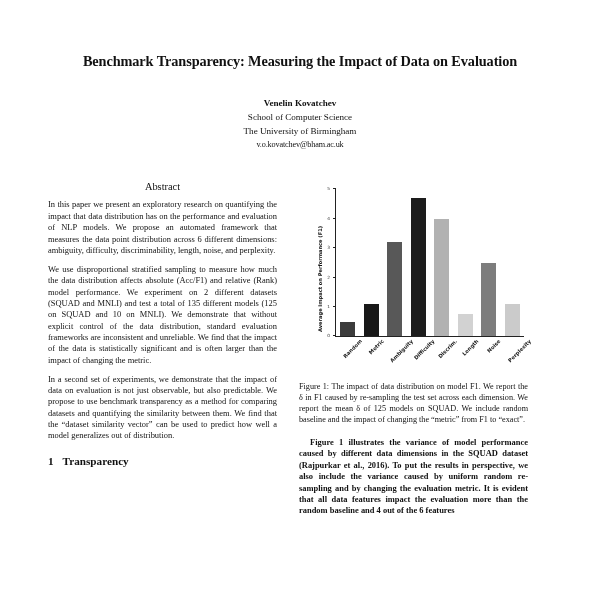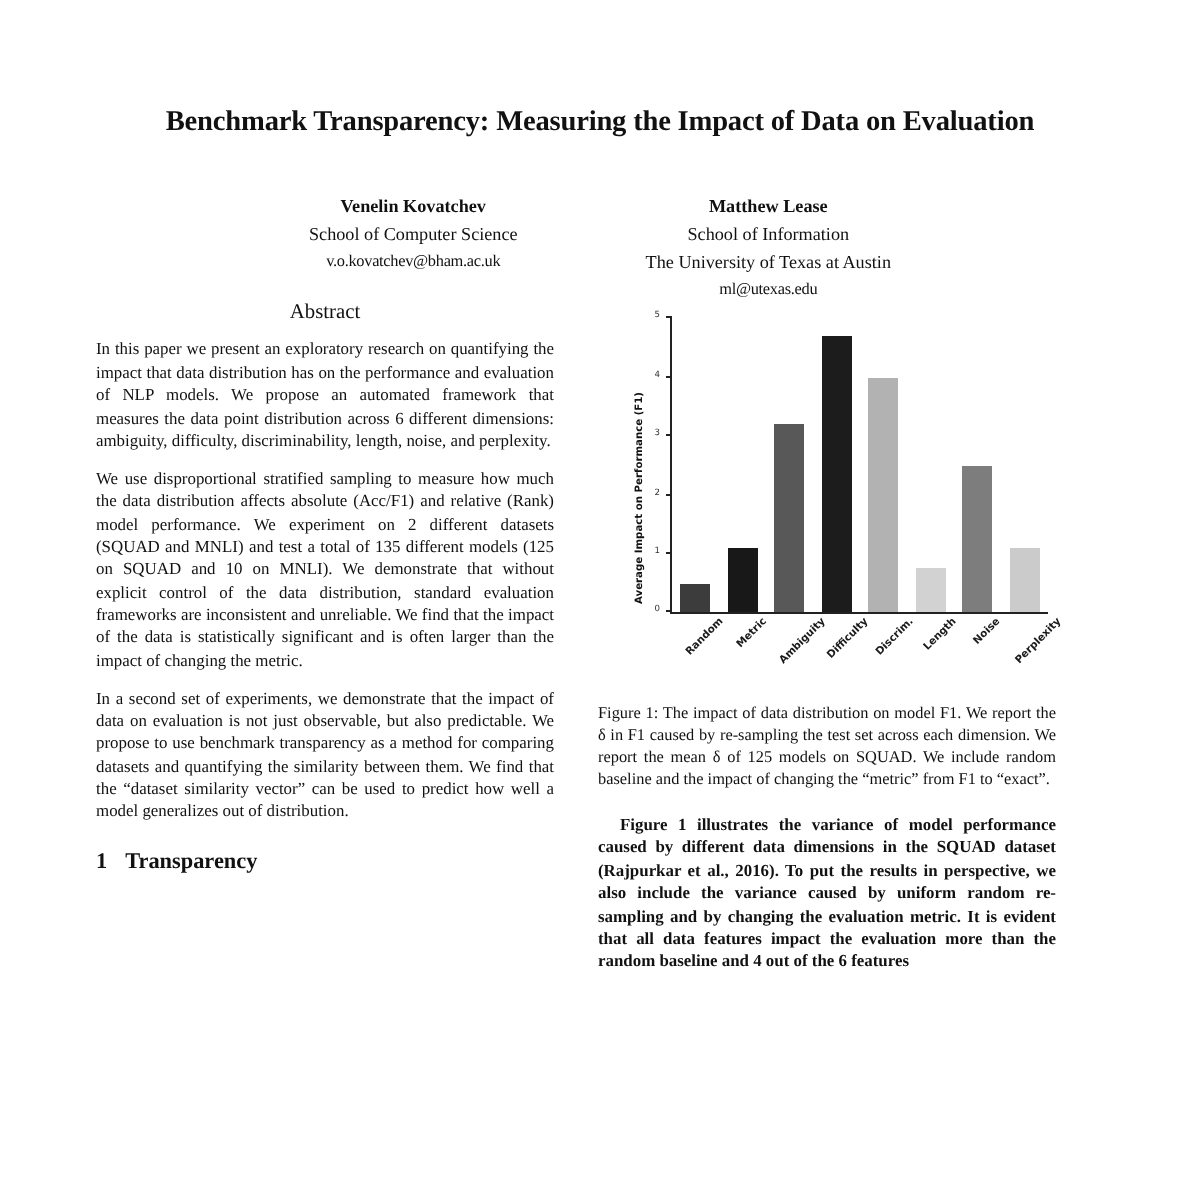--- a/index.html
+++ b/index.html
@@ -24,20 +24,21 @@
     font-weight: bold;
     text-align: center;
     line-height: 1.3;
     letter-spacing: -0.1px;
     margin: 0 0 26px 0;
   }
   .authors {
     display: flex;
     justify-content: center;
     gap: 64px;
+    margin-bottom: 30px;
   }
   .author {
     text-align: center;
     font-size: 9.1px;
     line-height: 1.52;
   }
   .author .name {
     font-weight: bold;
     margin-bottom: 1px;
   }
@@ -185,27 +186,22 @@
 <body>
 
 <div class="page">
 
   <div class="title">Benchmark Transparency: Measuring the Impact of Data on Evaluation</div>
 
   <div class="authors">
     <div class="author">
       <div class="name">Venelin Kovatchev</div>
       <div>School of Computer Science</div>
+      <div>The University of Birmingham</div>
       <div class="email">v.o.kovatchev@bham.ac.uk</div>
-    </div>
-    <div class="author">
-      <div class="name">Matthew Lease</div>
-      <div>School of Information</div>
-      <div>The University of Texas at Austin</div>
-      <div class="email">ml@utexas.edu</div>
     </div>
   </div>
 
   <div class="columns">
 
     <div class="col">
       <div class="abstract-head">Abstract</div>
       <p class="body noindent">In this paper we present an exploratory research on quantifying the impact that data distribution has on the performance and evaluation of NLP models. We propose an automated framework that measures the data point distribution across 6 different dimensions: ambiguity, difficulty, discriminability, length, noise, and perplexity.</p>
       <p class="body noindent">We use disproportional stratified sampling to measure how much the data distribution affects absolute (Acc/F1) and relative (Rank) model performance. We experiment on 2 different datasets (SQUAD and MNLI) and test a total of 135 different models (125 on SQUAD and 10 on MNLI). We demonstrate that without explicit control of the data distribution, standard evaluation frameworks are inconsistent and unreliable. We find that the impact of the data is statistically significant and is often larger than the impact of changing the metric.</p>
       <p class="body noindent">In a second set of experiments, we demonstrate that the impact of data on evaluation is not just observable, but also predictable. We propose to use benchmark transparency as a method for comparing datasets and quantifying the similarity between them. We find that the “dataset similarity vector” can be used to predict how well a model generalizes out of distribution.</p>

